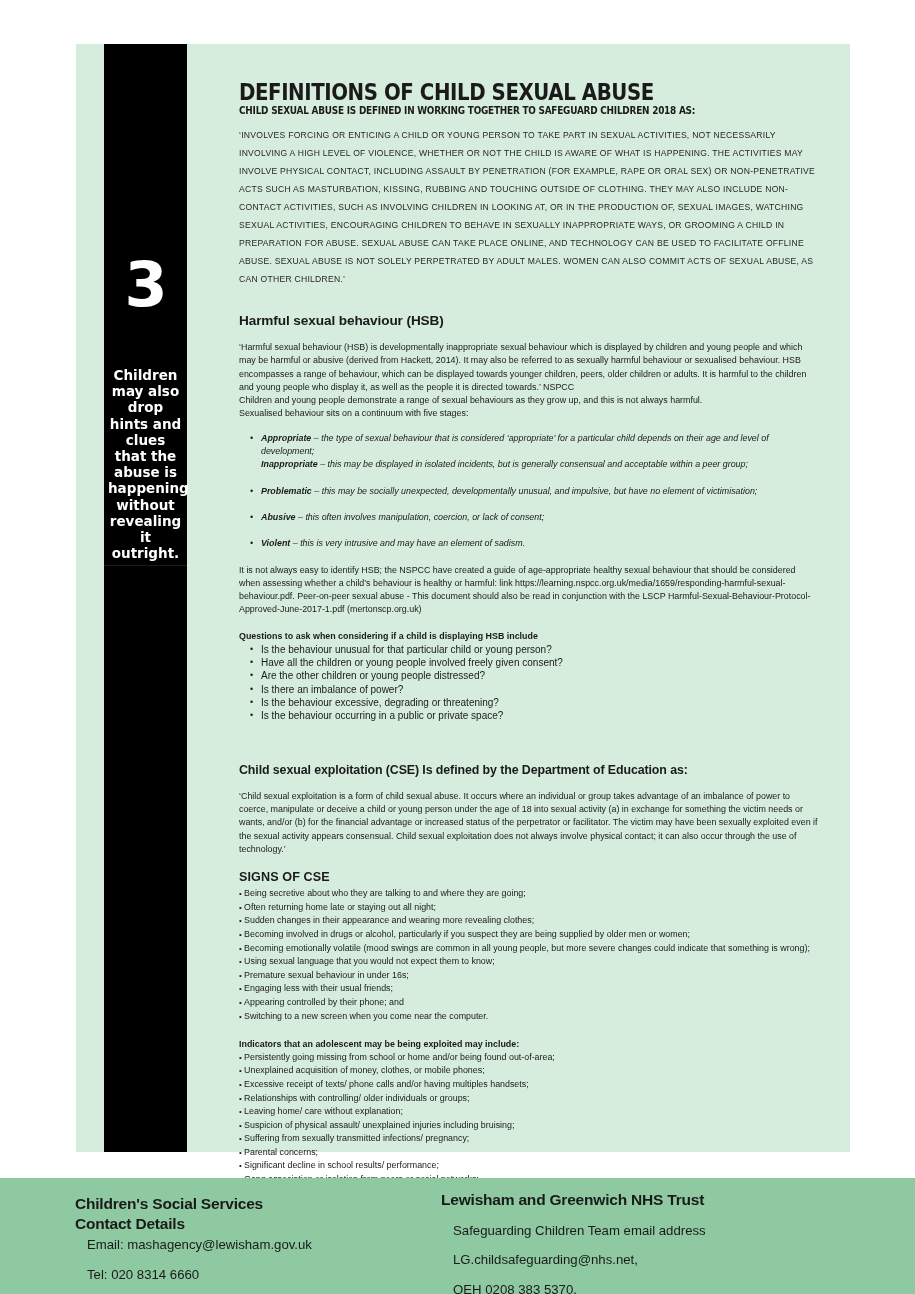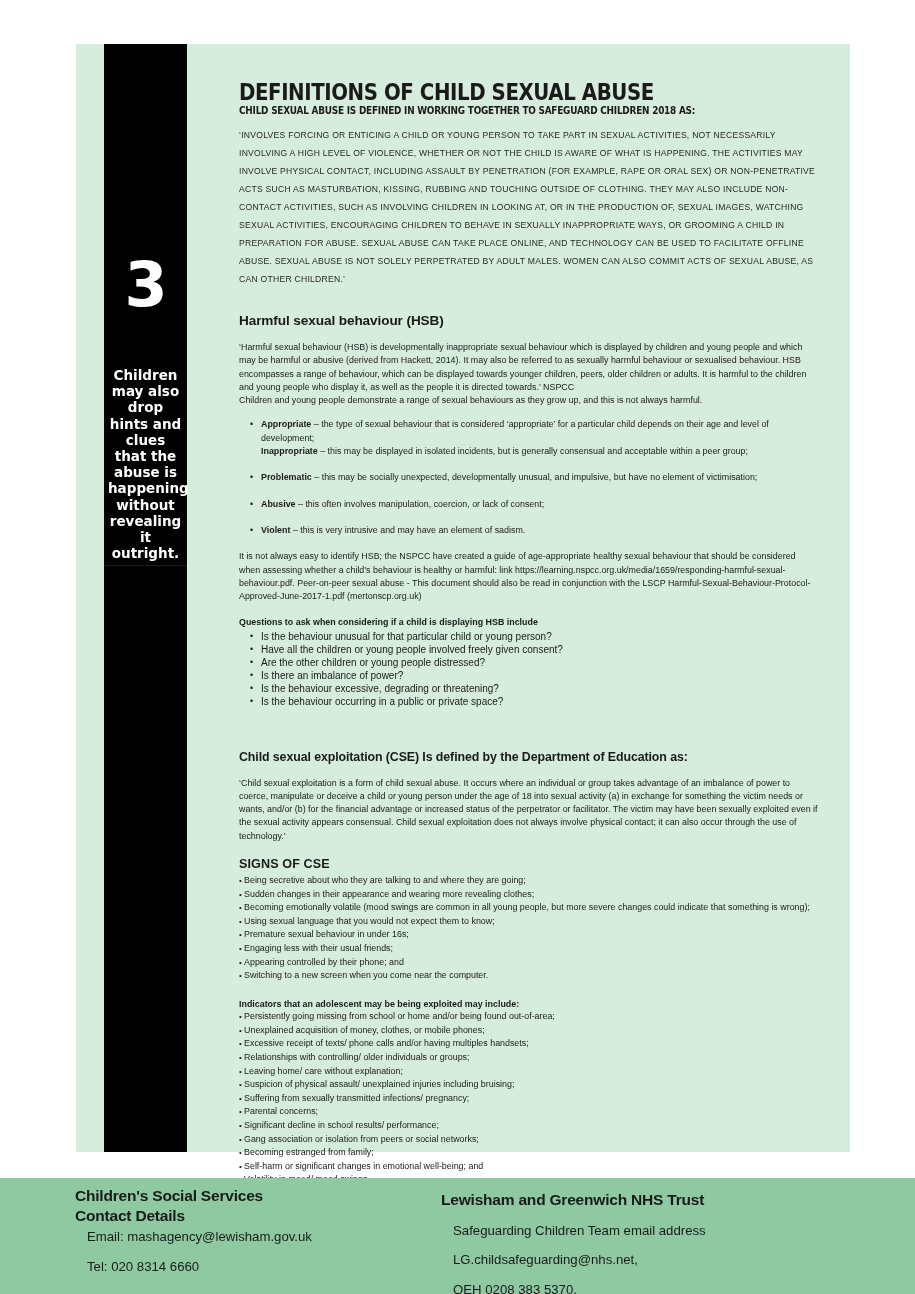--- a/index.html
+++ b/index.html
@@ -143,20 +143,21 @@
   p.tight {
     margin: 0;
     font-size: 8.9px;
     line-height: 13.3px;
   }
 
   ul.stages {
     margin: 11px 0 0 0;
     padding: 0 0 0 22px;
     list-style: none;
+    font-style: italic;
   }
   ul.stages > li {
     position: relative;
     margin: 0 0 13px 0;
     font-size: 8.9px;
     line-height: 13.3px;
   }
   ul.stages > li:before {
     content: "\2022";
     position: absolute;
@@ -206,21 +207,21 @@
     position: absolute;
     left: 0;
     top: 1178px;
     width: 915px;
     height: 116px;
     background: #8ec9a1;
   }
   #footer .col-left {
     position: absolute;
     left: 75px;
-    top: 8px;
+    top: 16px;
     width: 330px;
   }
   #footer .col-right {
     position: absolute;
     left: 441px;
     top: 12px;
     width: 440px;
   }
   .f-title {
     margin: 0;
@@ -250,20 +251,21 @@
   <div id="content">
 
     <h1 class="doc-title">DEFINITIONS OF CHILD SEXUAL ABUSE</h1>
     <div class="doc-subtitle">CHILD SEXUAL ABUSE IS DEFINED IN WORKING TOGETHER TO SAFEGUARD CHILDREN 2018 AS:</div>
     <p class="quote-caps">‘INVOLVES FORCING OR ENTICING A CHILD OR YOUNG PERSON TO TAKE PART IN SEXUAL ACTIVITIES, NOT NECESSARILY INVOLVING A HIGH LEVEL OF VIOLENCE, WHETHER OR NOT THE CHILD IS AWARE OF WHAT IS HAPPENING. THE ACTIVITIES MAY INVOLVE PHYSICAL CONTACT, INCLUDING ASSAULT BY PENETRATION (FOR EXAMPLE, RAPE OR ORAL SEX) OR NON-PENETRATIVE ACTS SUCH AS MASTURBATION, KISSING, RUBBING AND TOUCHING OUTSIDE OF CLOTHING. THEY MAY ALSO INCLUDE NON-CONTACT ACTIVITIES, SUCH AS INVOLVING CHILDREN IN LOOKING AT, OR IN THE PRODUCTION OF, SEXUAL IMAGES, WATCHING SEXUAL ACTIVITIES, ENCOURAGING CHILDREN TO BEHAVE IN SEXUALLY INAPPROPRIATE WAYS, OR GROOMING A CHILD IN PREPARATION FOR ABUSE. SEXUAL ABUSE CAN TAKE PLACE ONLINE, AND TECHNOLOGY CAN BE USED TO FACILITATE OFFLINE ABUSE. SEXUAL ABUSE IS NOT SOLELY PERPETRATED BY ADULT MALES. WOMEN CAN ALSO COMMIT ACTS OF SEXUAL ABUSE, AS CAN OTHER CHILDREN.’</p>
 
     <h2 class="section-head">Harmful sexual behaviour (HSB)</h2>
     <p class="body">‘Harmful sexual behaviour (HSB) is developmentally inappropriate sexual behaviour which is displayed by children and young people and which may be harmful or abusive (derived from Hackett, 2014). It may also be referred to as sexually harmful behaviour or sexualised behaviour. HSB encompasses a range of behaviour, which can be displayed towards younger children, peers, older children or adults. It is harmful to the children and young people who display it, as well as the people it is directed towards.’ NSPCC</p>
 
     <p class="tight">Children and young people demonstrate a range of sexual behaviours as they grow up, and this is not always harmful.</p>
+    <p class="tight">Sexualised behaviour sits on a continuum with five stages:</p>
 
     <ul class="stages">
       <li>
         <b>Appropriate</b><span> – the type of sexual behaviour that is considered ‘appropriate’ for a particular child depends on their age and level of development;</span>
         <span class="line2"><b>Inappropriate</b><span> – this may be displayed in isolated incidents, but is generally consensual and acceptable within a peer group;</span></span>
       </li>
       <li>
         <b>Problematic</b><span> – this may be socially unexpected, developmentally unusual, and impulsive, but have no element of victimisation;</span>
       </li>
       <li>
@@ -286,21 +288,23 @@
       <li>Is the behaviour occurring in a public or private space?</li>
     </ul>
 
     <div class="cse-block">
       <h2 class="cse-head">Child sexual exploitation (CSE)  Is defined by the Department of Education  as:</h2>
       <p class="body">‘Child sexual exploitation is a form of child sexual abuse. It occurs where an individual or group takes advantage of an imbalance of power to coerce, manipulate or deceive a child or young person under the age of 18 into sexual activity (a) in exchange for something the victim needs or wants, and/or (b) for the financial advantage or increased status of the perpetrator or facilitator. The victim may have been sexually exploited even if the sexual activity appears consensual. Child sexual exploitation does not always involve physical contact; it can also occur through the use of technology.’</p>
 
       <h3 class="caps-head">SIGNS OF CSE</h3>
       <ul class="dotlist">
         <li>Being secretive about who they are talking to and where they are going;</li>
+        <li>Often returning home late or staying out all night;</li>
         <li>Sudden changes in their appearance and wearing more revealing clothes;</li>
+        <li>Becoming involved in drugs or alcohol, particularly if you suspect they are being supplied by older men or women;</li>
         <li>Becoming emotionally volatile (mood swings are common in all young people, but more severe changes could indicate that something is wrong);</li>
         <li>Using sexual language that you would not expect them to know;</li>
         <li>Premature sexual behaviour in under 16s;</li>
         <li>Engaging less with their usual friends;</li>
         <li>Appearing controlled by their phone; and</li>
         <li>Switching to a new screen when you come near the computer.</li>
       </ul>
 
       <h3 class="sub-head" style="margin-top:15px">Indicators that an adolescent may be being exploited may include:</h3>
       <ul class="dotlist">

